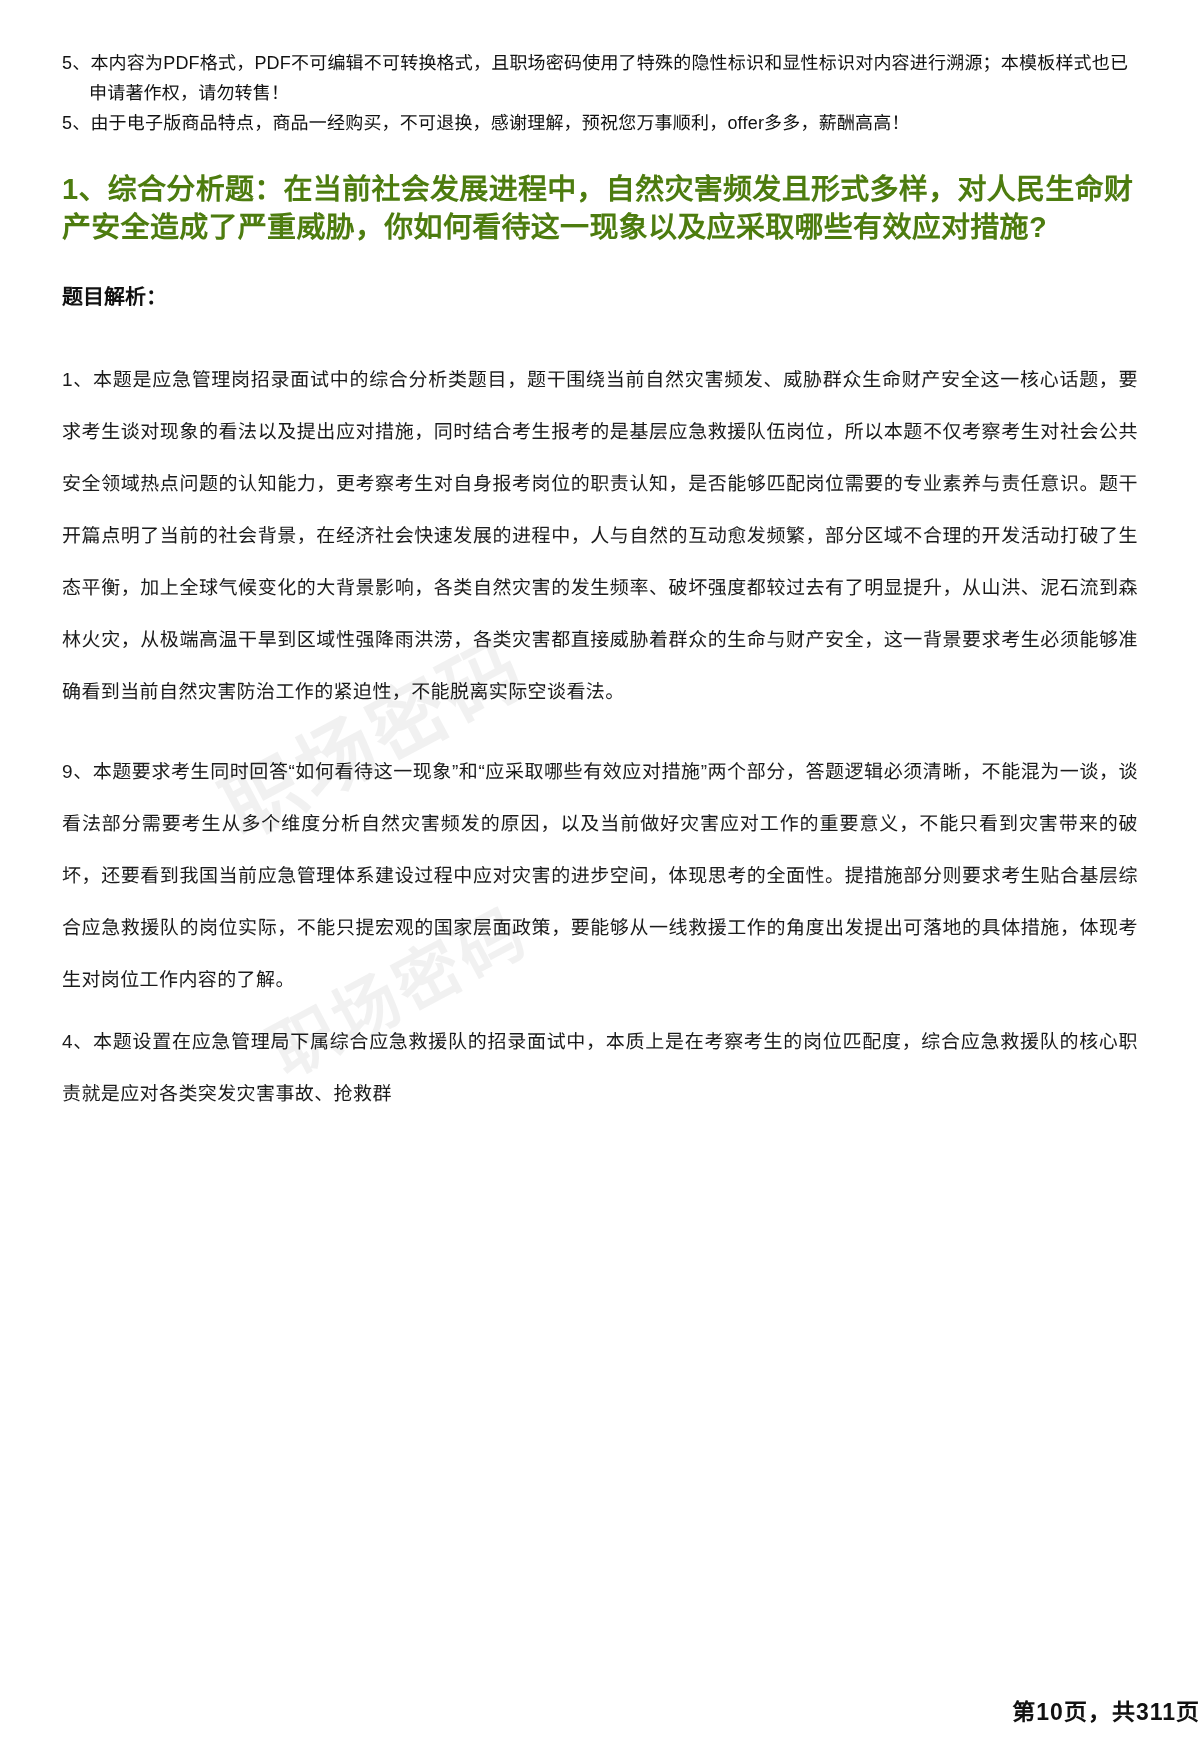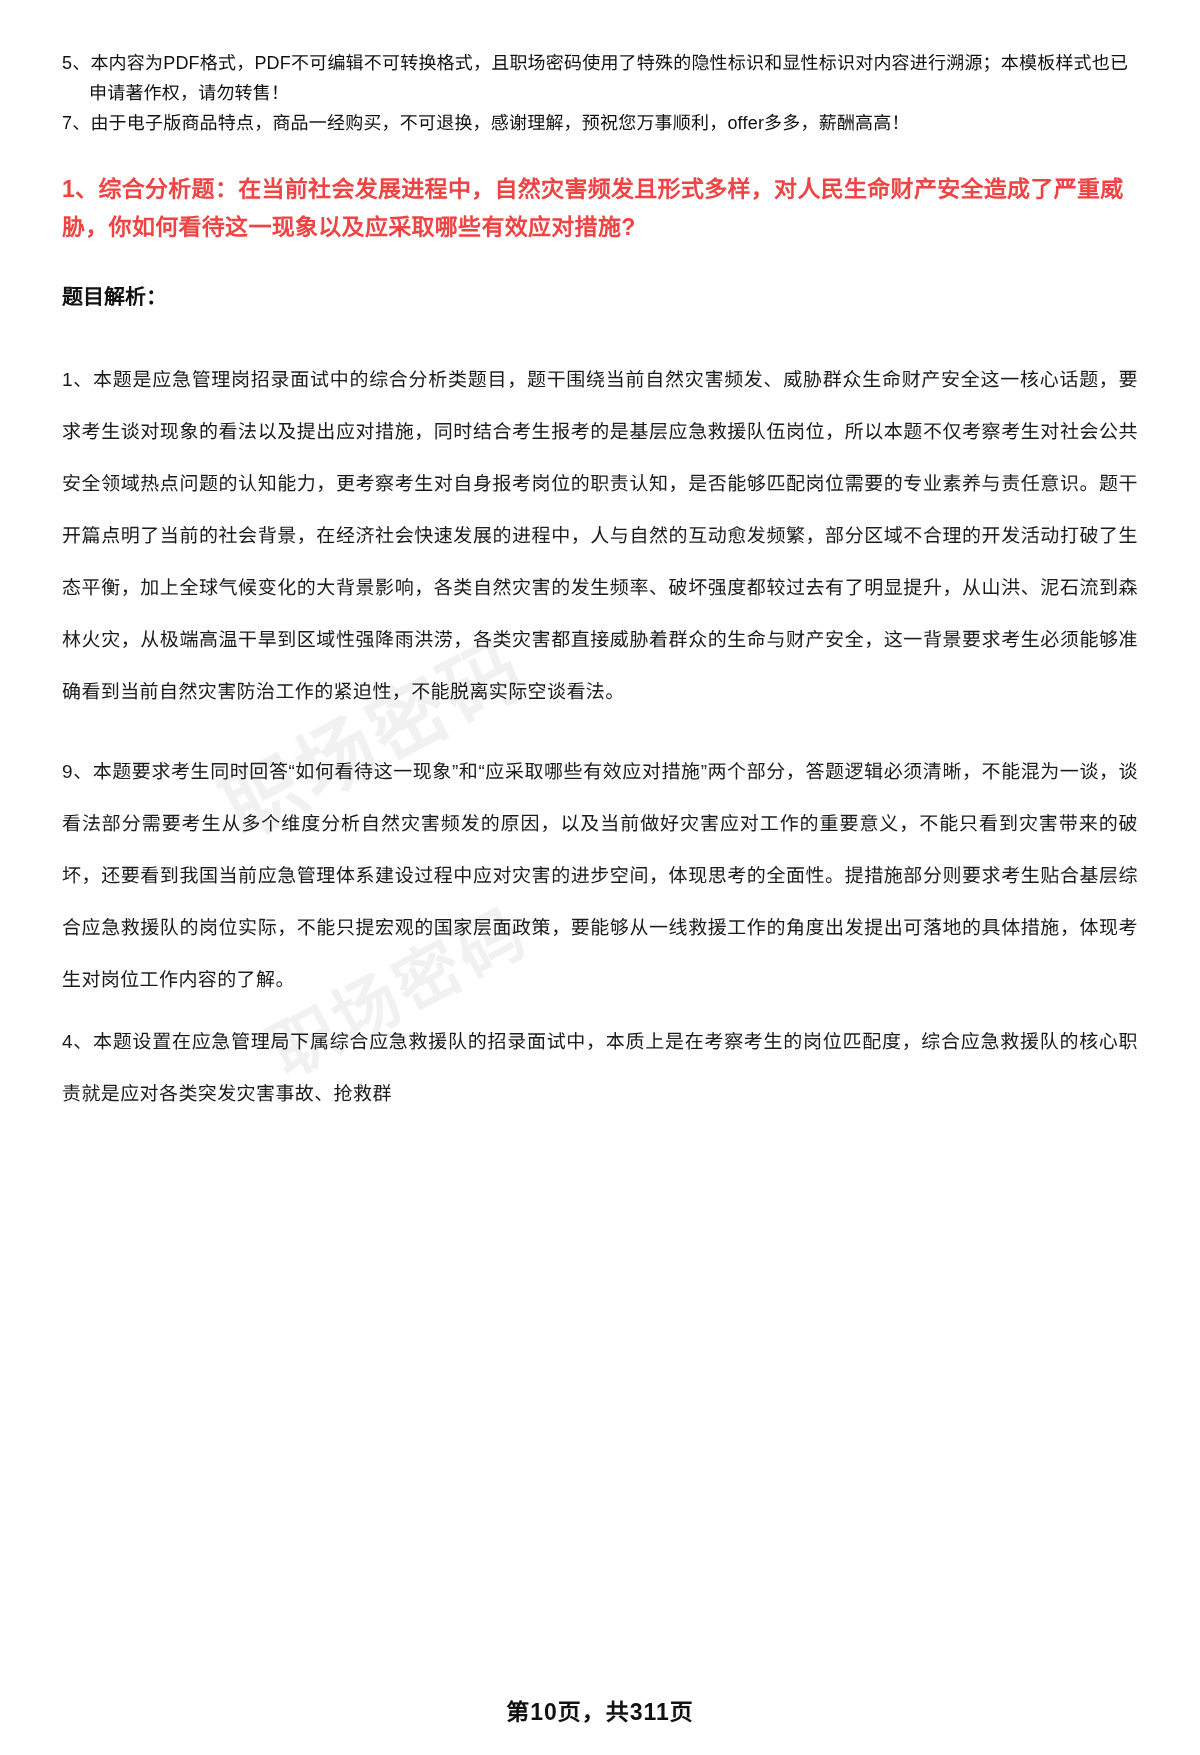--- a/index.html
+++ b/index.html
@@ -53,23 +53,23 @@
     line-height: 30px;
     color: #111;
     letter-spacing: 0.2px;
   }
   .note-line { display: block; }
   .note-indent { padding-left: 27px; text-indent: -27px; }
 
   
   .q-heading {
     margin-top: 32px;
-    color: #ef4444;
+    color: #4d7c0f;
     font-weight: 700;
-    font-size: 23px;
+    font-size: 29px;
     line-height: 38px;
     letter-spacing: 0.3px;
   }
   .q-sub {
     margin-top: 26px;
     color: #d61414;
     font-weight: 700;
     font-size: 22px;
     line-height: 34px;
   }
@@ -91,21 +91,21 @@
     letter-spacing: 0.4px;
   }
   .para.tight { margin-top: 28px; }
   .para.last { margin-top: 10px; }
 
   .footer {
     position: absolute;
     left: 0;
     bottom: 28px;
     width: 1200px;
-    text-align: center;
+    text-align: right;
     font-size: 23px;
     font-weight: 700;
     color: #111;
     z-index: 3;
     letter-spacing: 1px;
   }
 </style>
 </head>
 <body>
 
@@ -113,21 +113,21 @@
 
   <div class="watermark">
     <div class="wm-text wm1">职场密码</div>
     <div class="wm-text wm2">职场密码</div>
   </div>
 
   <div class="content">
 
     <div class="note">
       <div class="note-line note-indent">5、本内容为PDF格式，PDF不可编辑不可转换格式，且职场密码使用了特殊的隐性标识和显性标识对内容进行溯源；本模板样式也已申请著作权，请勿转售！</div>
-      <div class="note-line note-indent">7、由于电子版商品特点，商品一经购买，不可退换，感谢理解，预祝您万事顺利，offer多多，薪酬高高！</div>
+      <div class="note-line note-indent">5、由于电子版商品特点，商品一经购买，不可退换，感谢理解，预祝您万事顺利，offer多多，薪酬高高！</div>
     </div>
 
     <div class="q-heading">1、综合分析题：在当前社会发展进程中，自然灾害频发且形式多样，对人民生命财产安全造成了严重威胁，你如何看待这一现象以及应采取哪些有效应对措施?</div>
 
 
     <div class="analysis-title">题目解析：</div>
 
     <div class="para">1、本题是应急管理岗招录面试中的综合分析类题目，题干围绕当前自然灾害频发、威胁群众生命财产安全这一核心话题，要求考生谈对现象的看法以及提出应对措施，同时结合考生报考的是基层应急救援队伍岗位，所以本题不仅考察考生对社会公共安全领域热点问题的认知能力，更考察考生对自身报考岗位的职责认知，是否能够匹配岗位需要的专业素养与责任意识。题干开篇点明了当前的社会背景，在经济社会快速发展的进程中，人与自然的互动愈发频繁，部分区域不合理的开发活动打破了生态平衡，加上全球气候变化的大背景影响，各类自然灾害的发生频率、破坏强度都较过去有了明显提升，从山洪、泥石流到森林火灾，从极端高温干旱到区域性强降雨洪涝，各类灾害都直接威胁着群众的生命与财产安全，这一背景要求考生必须能够准确看到当前自然灾害防治工作的紧迫性，不能脱离实际空谈看法。</div>
 
     <div class="para tight">9、本题要求考生同时回答“如何看待这一现象”和“应采取哪些有效应对措施”两个部分，答题逻辑必须清晰，不能混为一谈，谈看法部分需要考生从多个维度分析自然灾害频发的原因，以及当前做好灾害应对工作的重要意义，不能只看到灾害带来的破坏，还要看到我国当前应急管理体系建设过程中应对灾害的进步空间，体现思考的全面性。提措施部分则要求考生贴合基层综合应急救援队的岗位实际，不能只提宏观的国家层面政策，要能够从一线救援工作的角度出发提出可落地的具体措施，体现考生对岗位工作内容的了解。</div>

